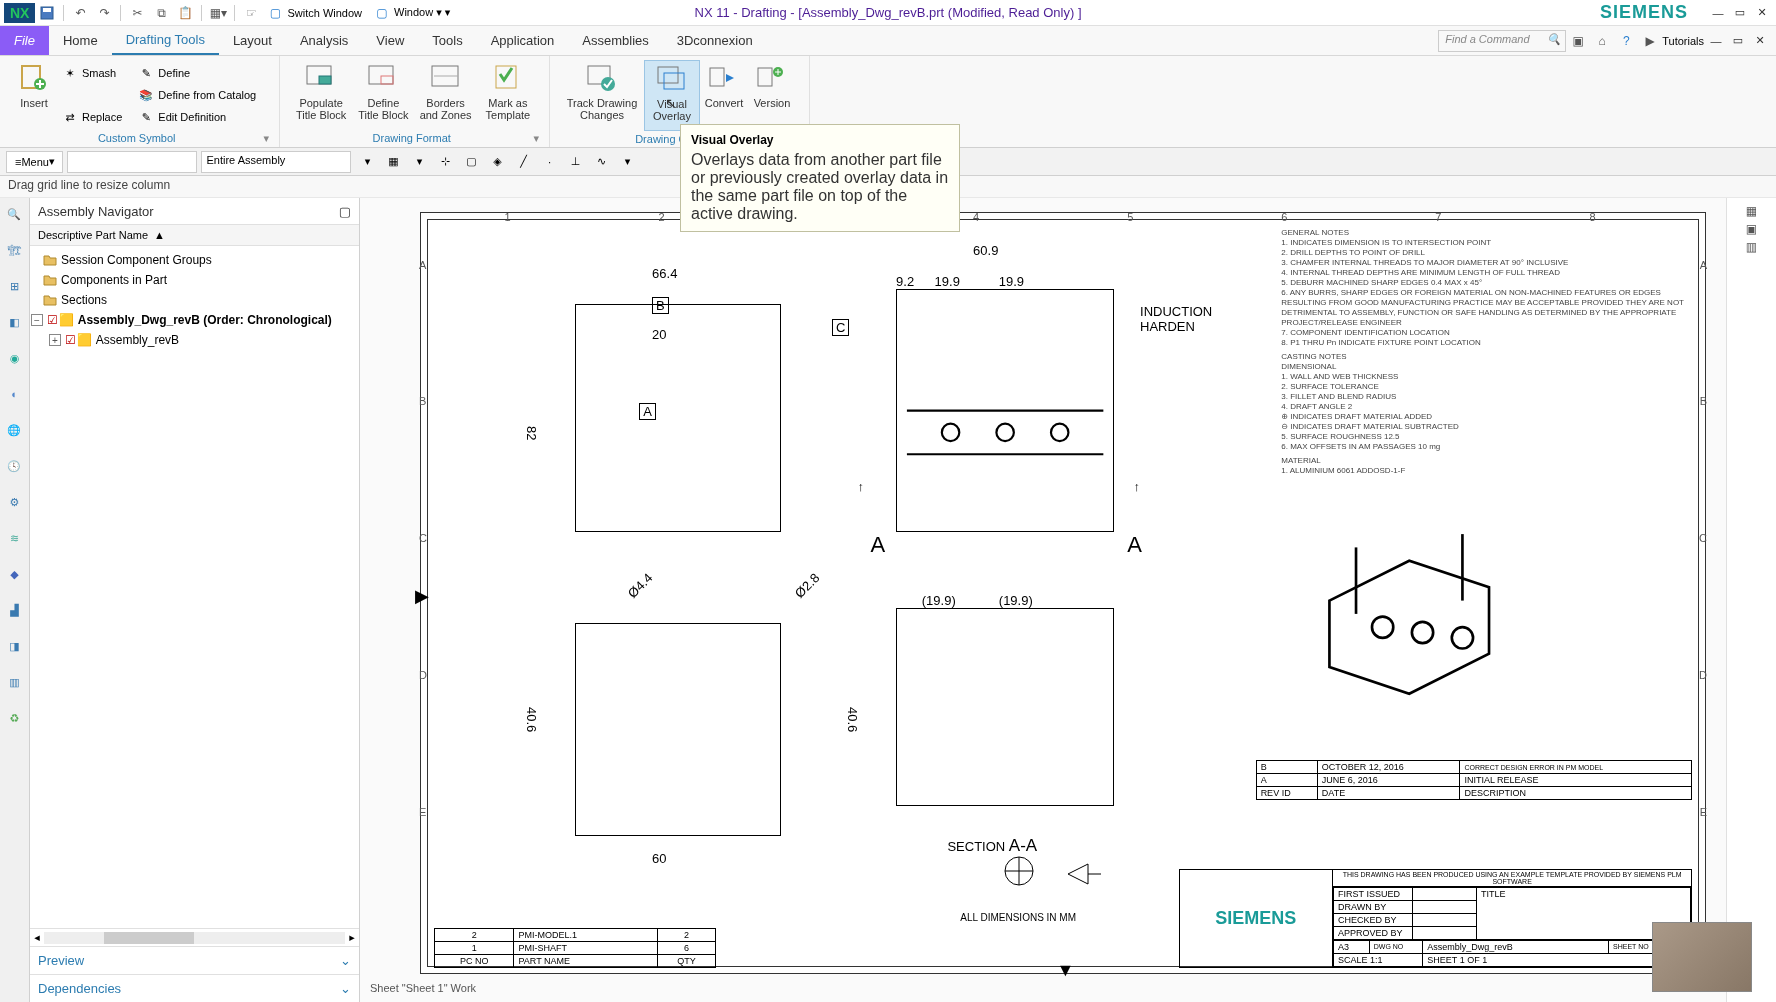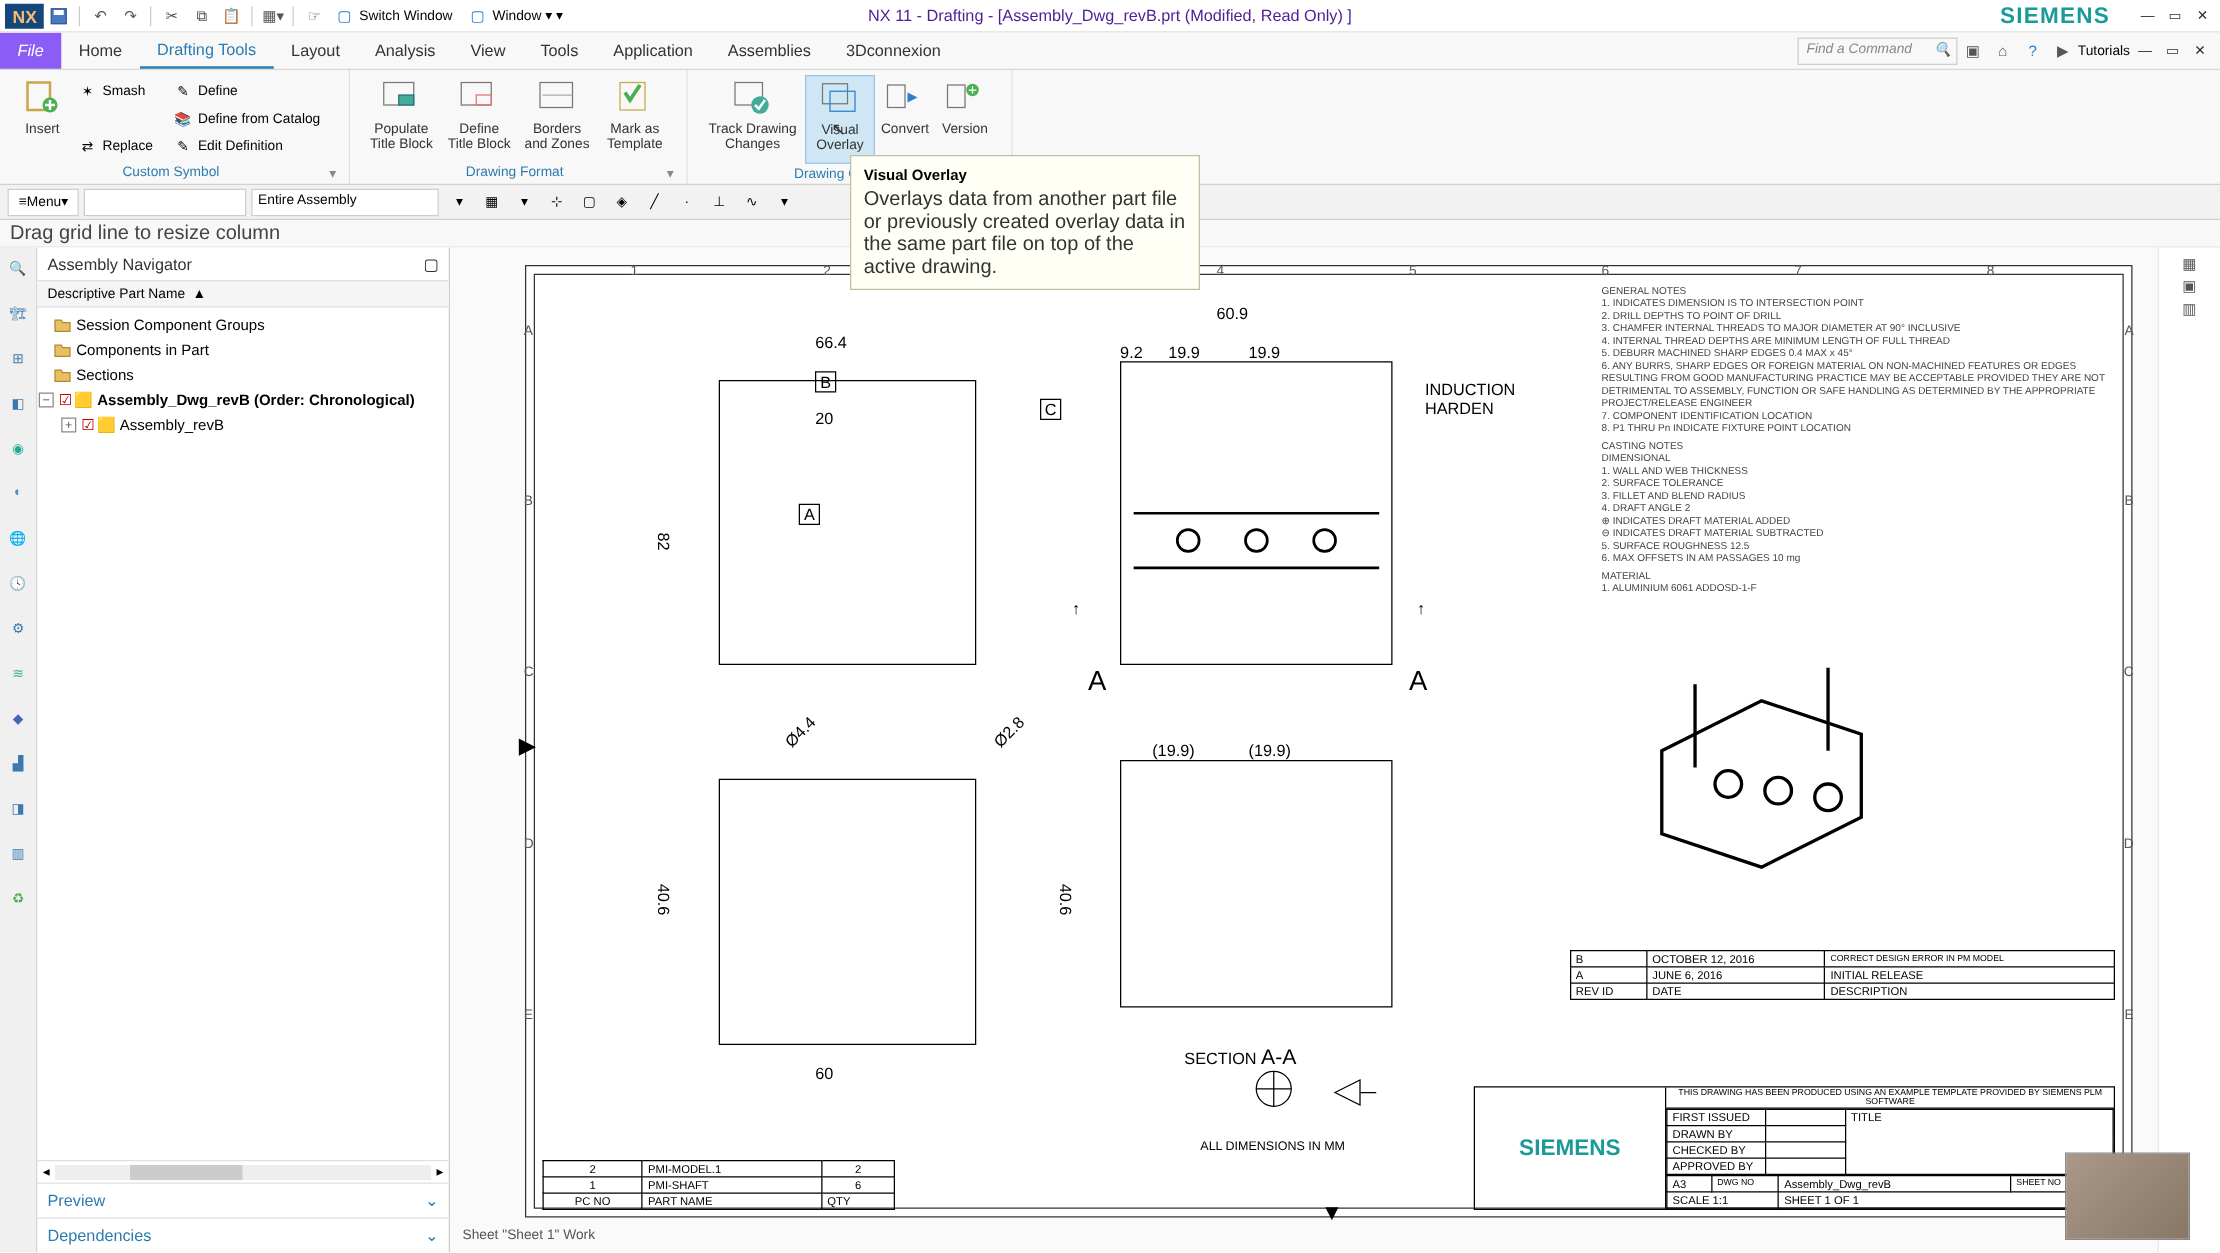--- a/index.html
+++ b/index.html
@@ -1,18 +1,18 @@
 <!DOCTYPE html>
 <html><head>
 <meta charset="utf-8">
 <style>
 * { box-sizing: border-box; margin: 0; padding: 0; font-family: "Segoe UI", Tahoma, sans-serif; }
 body { font-size: 11px; background: #fff; overflow: hidden; width: 1776px; height: 1002px; }
 .titlebar { height: 26px; background: #fff; display: flex; align-items: center; padding: 0 4px; border-bottom: 1px solid #e0e0e0; position: relative; }
-.nx-logo { background: #14477a; color: #fdba74; font-weight: bold; padding: 2px 6px; font-size: 14px; }
+.nx-logo { background: #14477a; color: #22c55e; font-weight: bold; padding: 2px 6px; font-size: 14px; }
 .qat-icon { width: 18px; height: 18px; margin: 0 3px; display: inline-flex; align-items: center; justify-content: center; font-size: 12px; color: #555; border: 1px solid transparent; }
 .qat-sep { width: 1px; height: 16px; background: #ccc; margin: 0 4px; }
 .title-text { position: absolute; left: 50%; transform: translateX(-50%); color: #4c1d95; font-size: 13px; }
 .siemens-logo { margin-left: auto; color: #1a9b98; font-weight: bold; font-size: 18px; letter-spacing: 1px; margin-right: 18px; }
 .win-btns { display: flex; }
 .win-btn { width: 20px; height: 18px; display: flex; align-items: center; justify-content: center; margin-left: 2px; color: #333; }
 .menubar { height: 30px; display: flex; align-items: stretch; border-bottom: 1px solid #d8d8d8; background: #f8f8f8; }
 .menu-tab { padding: 6px 14px; font-size: 13px; color: #333; display: flex; align-items: center; }
 .menu-tab.file { background: #8b5cf6; color: #fff; font-style: italic; }
 .menu-tab.active { color: #2c7cb0; border-bottom: 2px solid #2c7cb0; }
@@ -29,21 +29,21 @@
 .rb-small-col { display: flex; flex-direction: column; justify-content: space-between; padding: 2px 4px; }
 .rb-small { display: flex; align-items: center; height: 22px; font-size: 11px; }
 .small-icon { width: 16px; height: 16px; margin-right: 4px; display: inline-flex; align-items: center; justify-content: center; }
 .tooltip { position: absolute; left: 680px; top: 124px; width: 280px; background: #fffff6; border: 1px solid #c0c0a0; padding: 8px 10px; z-index: 50; }
 .tooltip-title { font-weight: bold; font-size: 12px; margin-bottom: 4px; }
 .tooltip-body { font-size: 16px; color: #333; }
 .optbar { height: 28px; background: #f2f2f2; border-bottom: 1px solid #d0d0d0; display: flex; align-items: center; padding: 0 6px; }
 .opt-btn { height: 22px; border: 1px solid #ccc; background: #fff; padding: 0 8px; display: flex; align-items: center; margin-right: 4px; font-size: 11px; }
 .opt-combo { height: 22px; border: 1px solid #ccc; background: #fff; width: 130px; margin-right: 4px; }
 .opt-tool { width: 24px; height: 22px; margin-right: 2px; display: flex; align-items: center; justify-content: center; }
-.statusbar { height: 22px; background: #f8f8f8; padding: 2px 8px; font-size: 16px; color: #444; border-bottom: 1px solid #e8e8e8; }
+.statusbar { height: 22px; background: #f8f8f8; padding: 2px 8px; font-size: 12px; color: #444; border-bottom: 1px solid #e8e8e8; }
 .main-area { display: flex; height: calc(100% - 26px - 30px - 92px - 28px - 22px); }
 .leftrail { width: 30px; background: #f0f0f0; border-right: 1px solid #d0d0d0; display: flex; flex-direction: column; align-items: center; padding-top: 4px; }
 .rail-icon { width: 24px; height: 24px; margin-bottom: 12px; display: flex; align-items: center; justify-content: center; color: #3a7ab0; }
 .navigator { width: 330px; background: #fff; border-right: 1px solid #d0d0d0; display: flex; flex-direction: column; }
 .nav-header { height: 26px; display: flex; align-items: center; padding: 0 8px; font-size: 13px; color: #333; }
 .nav-colheader { height: 22px; background: #f5f5f5; border-top: 1px solid #e0e0e0; border-bottom: 1px solid #e0e0e0; display: flex; align-items: center; padding: 0 8px; font-size: 11px; }
 .tree { flex: 1; padding: 4px 1px; overflow: auto; font-size: 12px; }
 .tree-node { display: flex; align-items: center; height: 20px; }
 .tree-icon { width: 14px; height: 14px; margin-right: 4px; }
 .pm-box { width: 12px; height: 12px; border: 1px solid #888; display: inline-flex; align-items: center; justify-content: center; font-size: 10px; color: #555; margin-right: 4px; }
@@ -534,21 +534,21 @@
               <td style="text-align:center">2</td>
             </tr>
         <tr>
               <td style="text-align:center">1</td>
               <td>PMI-SHAFT</td>
               <td style="text-align:center">6</td>
             </tr>
         <tr>
               <td style="text-align:center">PC NO</td>
               <td>PART NAME</td>
-              <td style="text-align:left">QTY</td>
+              <td style="text-align:center">QTY</td>
             </tr>
       </tbody>
         </table>
 
       <span style="position:absolute;left:-6px;top:49%;font-size:18px">▶</span>
       <span style="position:absolute;left:49.5%;bottom:-8px;font-size:18px">▼</span>
     </div>
     <div class="canvas-footer">Sheet "Sheet 1" Work</div>
   </div>
 

